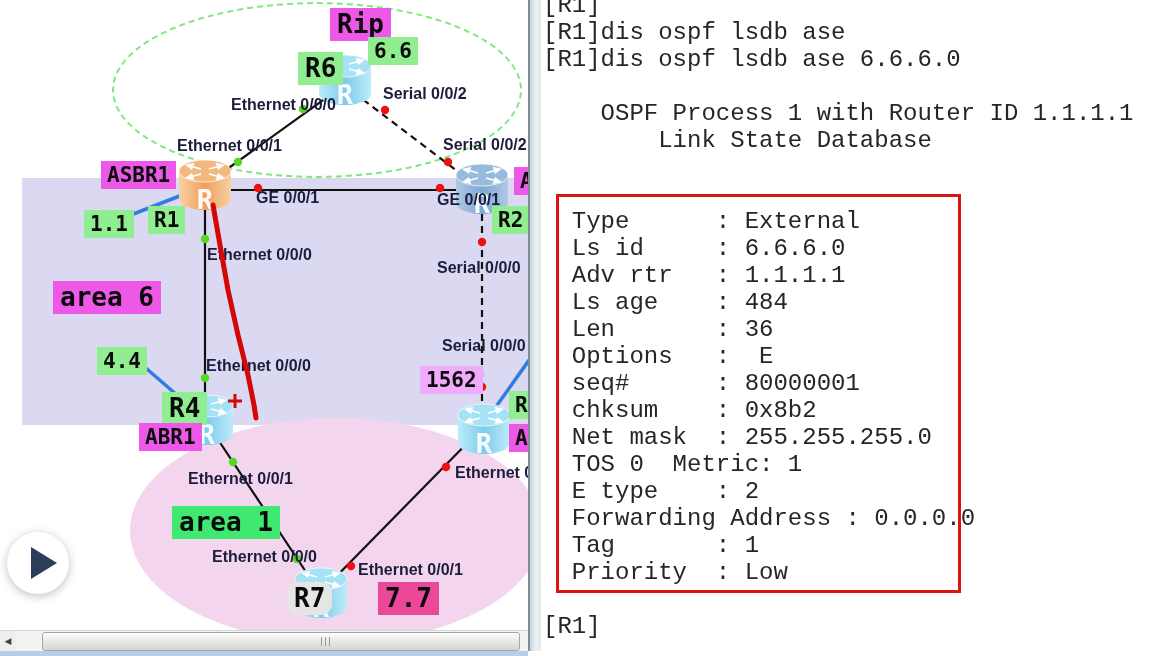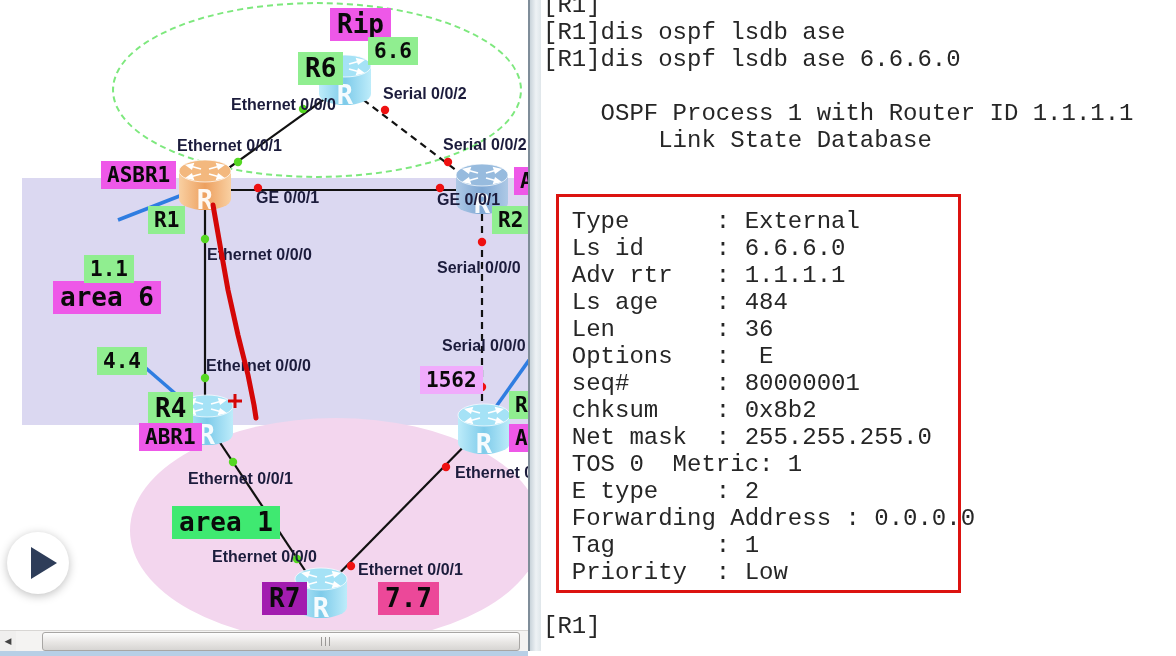--- a/index.html
+++ b/index.html
@@ -229,31 +229,31 @@
         <div class="port-label" style="left: 212px; top: 548px;">Ethernet 0/0/0</div>
         <div class="port-label" style="left: 358px; top: 561px;">Ethernet 0/0/1</div>
       </div>
     <div id="chips-layer">
         <div class="chip chip-lg" style="left: 303px; top: 8px; background: rgb(238, 88, 232);">Rip</div>
         <div class="chip chip-lg" style="left: 26px; top: 281px; background: rgb(238, 88, 232);">area 6</div>
         <div class="chip chip-lg" style="left: 145px; top: 506px; background: rgb(63, 233, 113);">area 1</div>
         <div class="chip chip-md" style="left: 368px; top: 37px; background: rgb(144, 238, 144);">6.6</div>
         <div class="chip chip-lg" style="left: 271px; top: 52px; background: rgb(144, 238, 144);">R6</div>
         <div class="chip chip-md" style="left: 101px; top: 161px; background: rgb(238, 88, 232);">ASBR1</div>
-        <div class="chip chip-md" style="left: 84px; top: 210px; background: rgb(144, 238, 144); margin-top: 45px;">1.1</div>
+        <div class="chip chip-md" style="left: 84px; top: 210px; background: rgb(144, 238, 144);">1.1</div>
         <div class="chip chip-md" style="left: 148px; top: 206px; background: rgb(144, 238, 144);">R1</div>
         <div class="chip chip-md" style="left: 514px; top: 167px; background: rgb(238, 88, 232);">A</div>
         <div class="chip chip-md" style="left: 492px; top: 206px; background: rgb(144, 238, 144);">R2</div>
         <div class="chip chip-md" style="left: 97px; top: 347px; background: rgb(144, 238, 144);">4.4</div>
-        <div class="chip chip-lg" style="left: 121px; top: 392px; background: rgb(144, 238, 144);">R4</div>
+        <div class="chip chip-lg" style="left: 135px; top: 392px; background: rgb(144, 238, 144);">R4</div>
         <div class="chip chip-md" style="left: 139px; top: 423px; background: rgb(238, 88, 232);">ABR1</div>
         <div class="chip chip-md" style="left: 420px; top: 366px; background: #f0abfc;">1562</div>
         <div class="chip chip-md" style="left: 509px; top: 391px; background: rgb(144, 238, 144);">R3</div>
         <div class="chip chip-md" style="left: 509px; top: 424px; background: rgb(238, 88, 232);">AB</div>
-        <div class="chip chip-lg" style="left: 235px; top: 582px; background: #a21caf;">R7</div>
+        <div class="chip chip-lg" style="left: 260px; top: 582px; background: #e5e5e5; border-radius: 11px;">R7</div>
         <div class="chip chip-lg" style="left: 351px; top: 582px; background: #ec4899;">7.7</div>
       </div>
     <svg id="anno-layer">
         <polyline points="213,205 220,245 228,290 238,335 248,375 254,405 256,418" fill="none" stroke="#d40707" stroke-width="5" stroke-linecap="round" stroke-linejoin="round"></polyline>
         <path d="M228,401 L242,401" stroke="#d40707" stroke-width="3"></path>
         <path d="M235,394 L235,408" stroke="#d40707" stroke-width="3"></path>
       </svg>
     <div id="play-button">
       <div id="play-icon"></div>
     </div>

